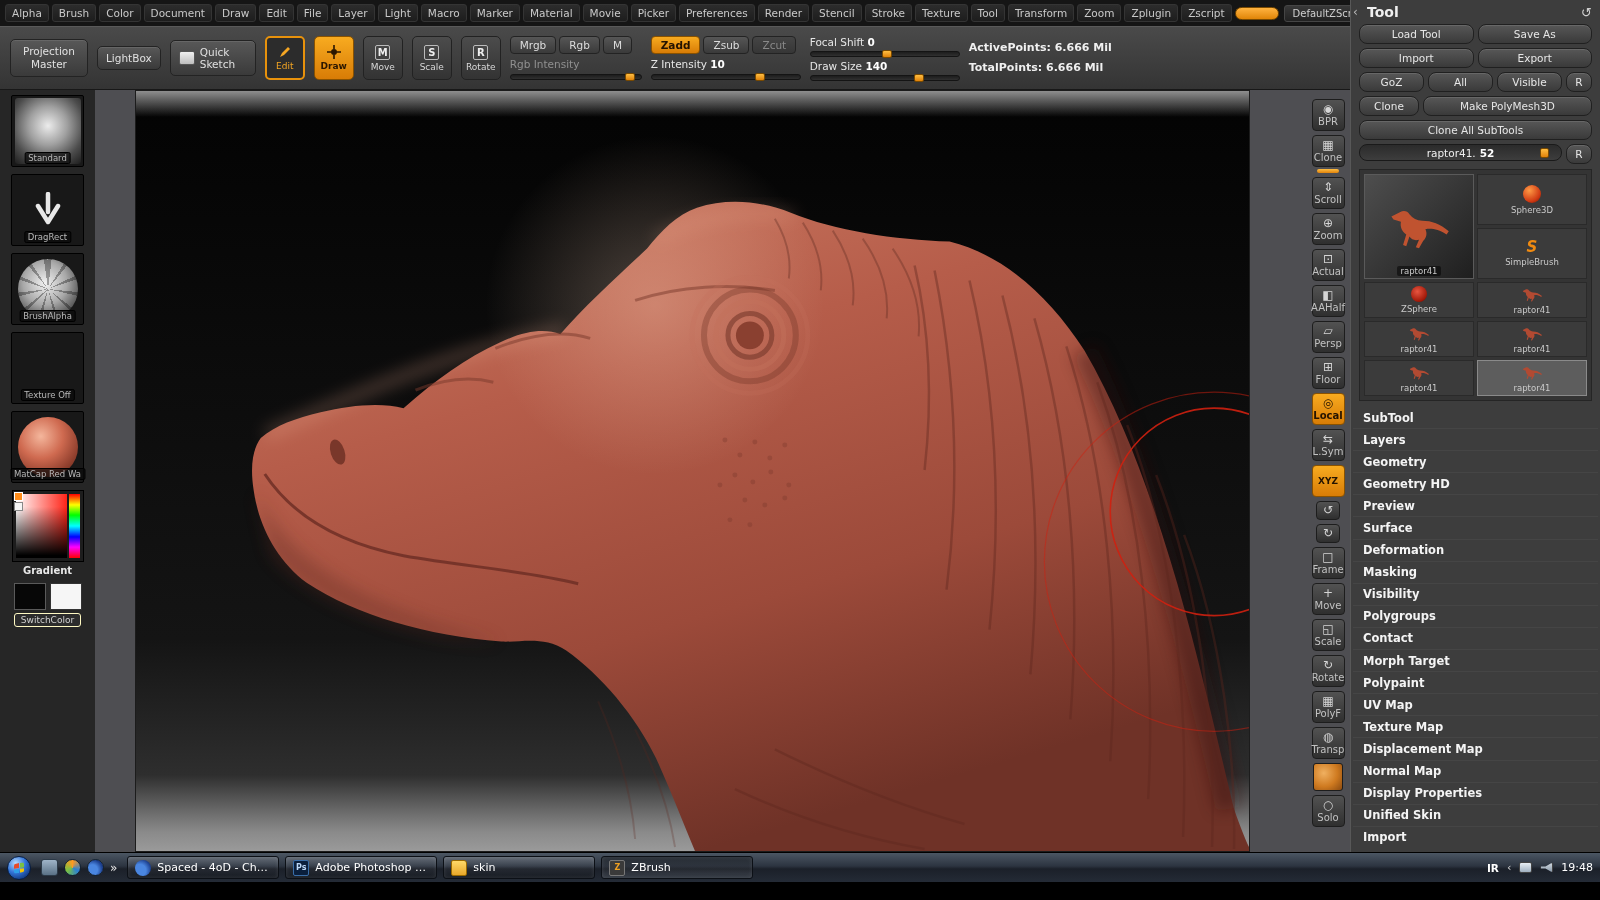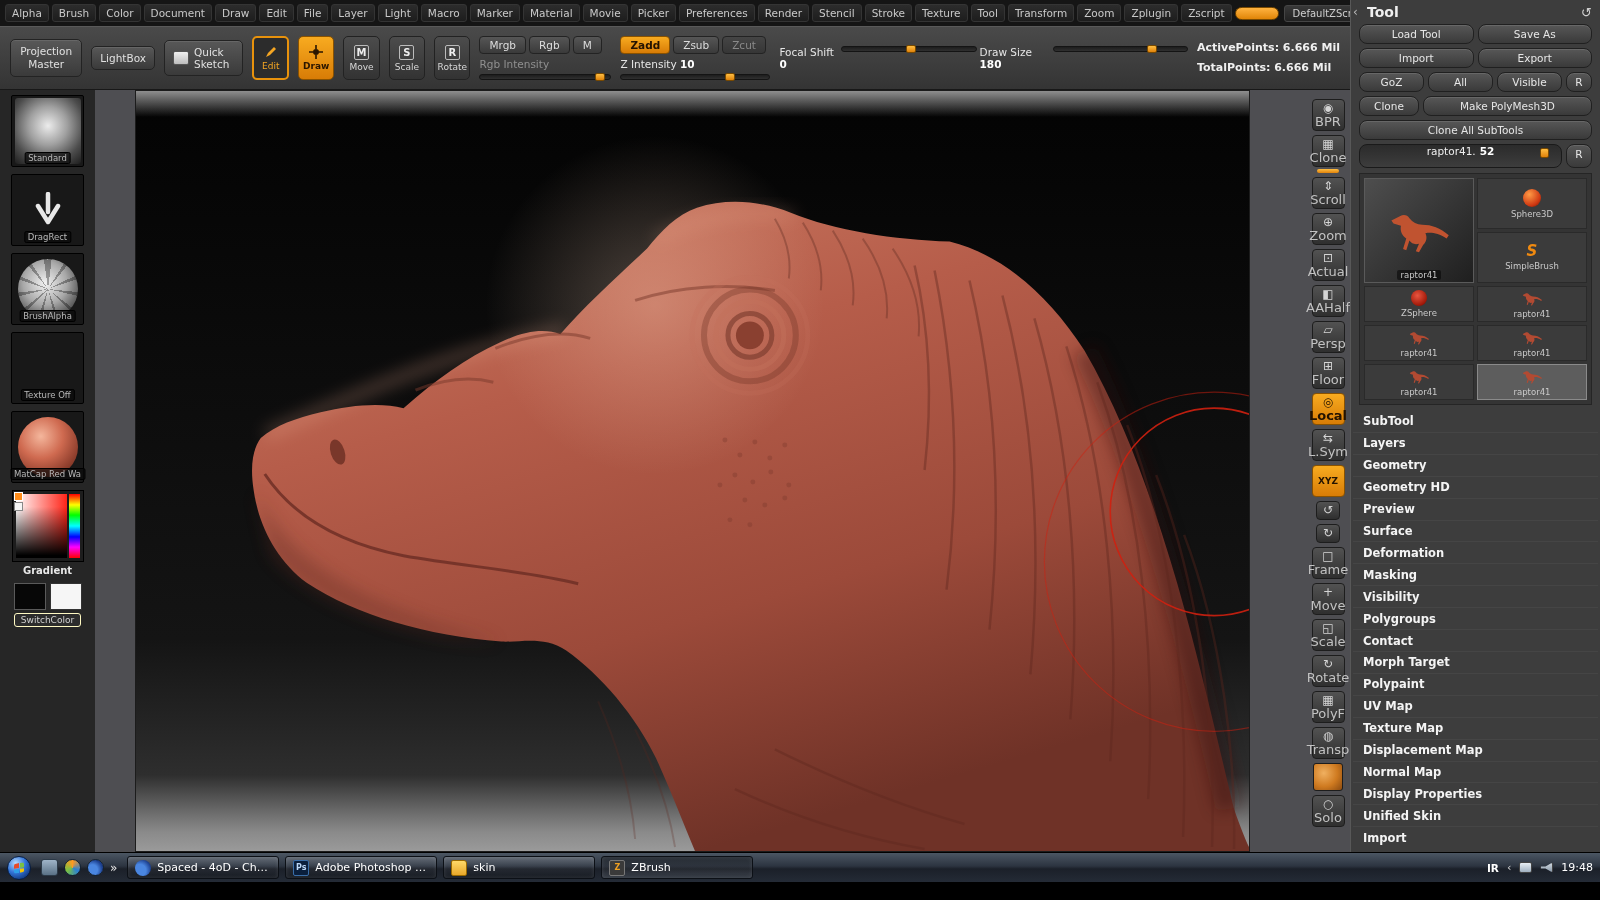--- a/index.html
+++ b/index.html
@@ -46,21 +46,21 @@
   .mode-btn.active { background:linear-gradient(#f8ab20,#d87c06); color:#241300; font-weight:bold; border-color:#8a5200; }
   .mode-btn.dim { color:#8a8a8a; background:linear-gradient(#454545,#363636); }
   .dim-label { color:#909090; font-size:10.5px; }
   .slider-label { color:#e6e6e6; font-size:10.5px; }
   .slider-label b { color:#fff; }
   .slider { position:relative; height:6px; background:linear-gradient(#1d1d1d,#303030); border-radius:3px;
             border:1px solid #141414; cursor:pointer; }
   .slider .handle { position:absolute; top:-2px; width:10px; height:8px; border-radius:2px;
                     background:linear-gradient(#ffbe42,#e0820a); border:1px solid #7a4a00; }
   .sl-130 { width:132px; } .sl-150 { width:150px; }
-  .slider-stack { display:flex; flex-direction:row; gap:3px; }
+  .slider-stack { display:flex; flex-direction:column; gap:3px; }
   .points { color:#f0f0f0; font-size:11px; font-weight:bold; line-height:1.8; white-space:nowrap; }
 
   
   .workspace { flex:1; display:flex; min-height:0; background:#4e4e52; }
   .left-tray { width:95px; background:#262626; padding:5px 0 0; display:flex; flex-direction:column;
                align-items:center; gap:7px; flex:0 0 auto; }
   .thumb { position:relative; width:73px; height:72px; background:#181818; border:1px solid #000;
            border-radius:2px; display:flex; align-items:center; justify-content:center; cursor:pointer; }
   .thumb-label { position:absolute; bottom:2px; left:50%; transform:translateX(-50%); white-space:nowrap;
                  background:rgba(10,10,10,.7); border:1px solid #000; color:#b8b8b8; font-size:8.5px;
@@ -92,21 +92,21 @@
   .canvas { width:100%; height:100%; position:relative; background:#000; border:1px solid #1c1c1c; }
   .canvas svg { width:100%; height:100%; display:block; }
 
   
   .right-shelf { width:44px; flex:0 0 auto; display:flex; flex-direction:column; align-items:center;
                  padding-top:9px; gap:4px; background:#4e4e52; }
   .shelf-item { width:33px; height:32px; border-radius:4px; background:linear-gradient(#525252,#2f2f2f);
                 border:1px solid #1d1d1d; color:#d5d5d5; display:flex; flex-direction:column; align-items:center;
                 justify-content:center; cursor:pointer; flex:0 0 auto; }
   .shelf-item .g { font-size:12px; line-height:1.1; }
-  .shelf-item .l { font-size:13px; color:#c2c2c2; line-height:1; }
+  .shelf-item .l { font-size:10px; color:#c2c2c2; line-height:1; }
   .shelf-item.orange { background:linear-gradient(#f8ab20,#d87c06); border-color:#8a5200; }
   .shelf-item.orange .g, .shelf-item.orange .l { color:#241300; font-weight:bold; }
   .shelf-item.mini { width:24px; height:19px; }
   .spix-slider { width:22px; height:4px; background:linear-gradient(#ffbe42,#e0820a); border-radius:2px;
                  margin-top:-2px; cursor:pointer; }
   .tex-swatch { width:30px; height:28px; border-radius:3px; border:1px solid #1d1d1d; cursor:pointer;
     background: radial-gradient(circle at 35% 35%, #f0b060, #cf7a20 55%, #8a4a10); }
 
   
   .tool-panel { width:250px; flex:0 0 auto; background:#3d3d3d; border-left:1px solid #585858;
@@ -114,23 +114,23 @@
   .panel-collapse { position:absolute; left:2px; top:5px; color:#bbb; font-size:12px; cursor:pointer; }
   .tp-header { display:flex; align-items:center; gap:6px; padding:4px 8px 2px 16px; color:#f0f0f0; }
   .tp-title { font-weight:bold; font-size:14px; }
   .tp-history { margin-left:auto; color:#cfcfcf; font-size:13px; cursor:pointer; }
   .tp-body { padding:2px 8px 0; display:flex; flex-direction:column; gap:4px; }
   .tp-row { display:flex; gap:4px; }
   .tp-btn { flex:1; text-align:center; font-size:10.5px; color:#e6e6e6; padding:3px 2px;
             background:linear-gradient(#575757,#3a3a3a); border:1px solid #202020; border-radius:8px;
             box-shadow:inset 0 1px 0 rgba(255,255,255,.1); cursor:pointer; white-space:nowrap; }
   .tp-btn.narrow { flex:0 0 26px; }
-  .tp-slider { position:relative; flex:1; height:24px; background:linear-gradient(#2b2b2b,#3d3d3d);
+  .tp-slider { position:relative; flex:1; height:17px; background:linear-gradient(#2b2b2b,#3d3d3d);
                border:1px solid #1a1a1a; border-radius:8px; color:#eee; font-size:10.5px;
-               display:flex; justify-content:center; gap:4px; cursor:pointer; }
+               display:flex; align-items:center; justify-content:center; gap:4px; cursor:pointer; }
   .tp-slider b { color:#fff; }
   .tp-slider .handle { position:absolute; right:12px; top:3px; width:9px; height:10px; border-radius:2px;
                        background:linear-gradient(#ffbe42,#e0820a); border:1px solid #7a4a00; }
   .tp-thumbs { margin:5px 8px 2px; background:#343434; border:1px solid #252525; padding:4px;
                display:grid; grid-template-columns:1fr 1fr; gap:3px; }
   .tcell { background:#3b3b3b; border:1px solid #2a2a2a; display:flex; flex-direction:column; align-items:center;
            justify-content:center; gap:2px; color:#cacaca; font-size:8.5px; cursor:pointer; min-height:36px; }
   .tcell.selected { background:#5d5d5d; border-color:#8a8a8a; }
   .thumb-large { grid-row:span 2; height:105px; position:relative;
                  background:linear-gradient(135deg,#4e4e4e,#1f1f1f); border:1px solid #5a5a5a; }
@@ -285,21 +285,21 @@
         </div>
 
         <div class="slider-stack">
           <span class="slider-label">
             <span>Focal Shift</span> <b>0</b>
           </span>
           <div class="slider sl-150">
               <div class="handle" style="left:48%"></div>
             </div>
           <span class="slider-label">
-            <span>Draw Size</span> <b>180</b>
+            <span>Draw Size</span> <b>140</b>
           </span>
           <div class="slider sl-150">
               <div class="handle" style="left:70%"></div>
             </div>
         </div>
 
         <div class="points">
           <div>ActivePoints: 6.666 Mil</div>
           <div>TotalPoints: 6.666 Mil</div>
         </div>

